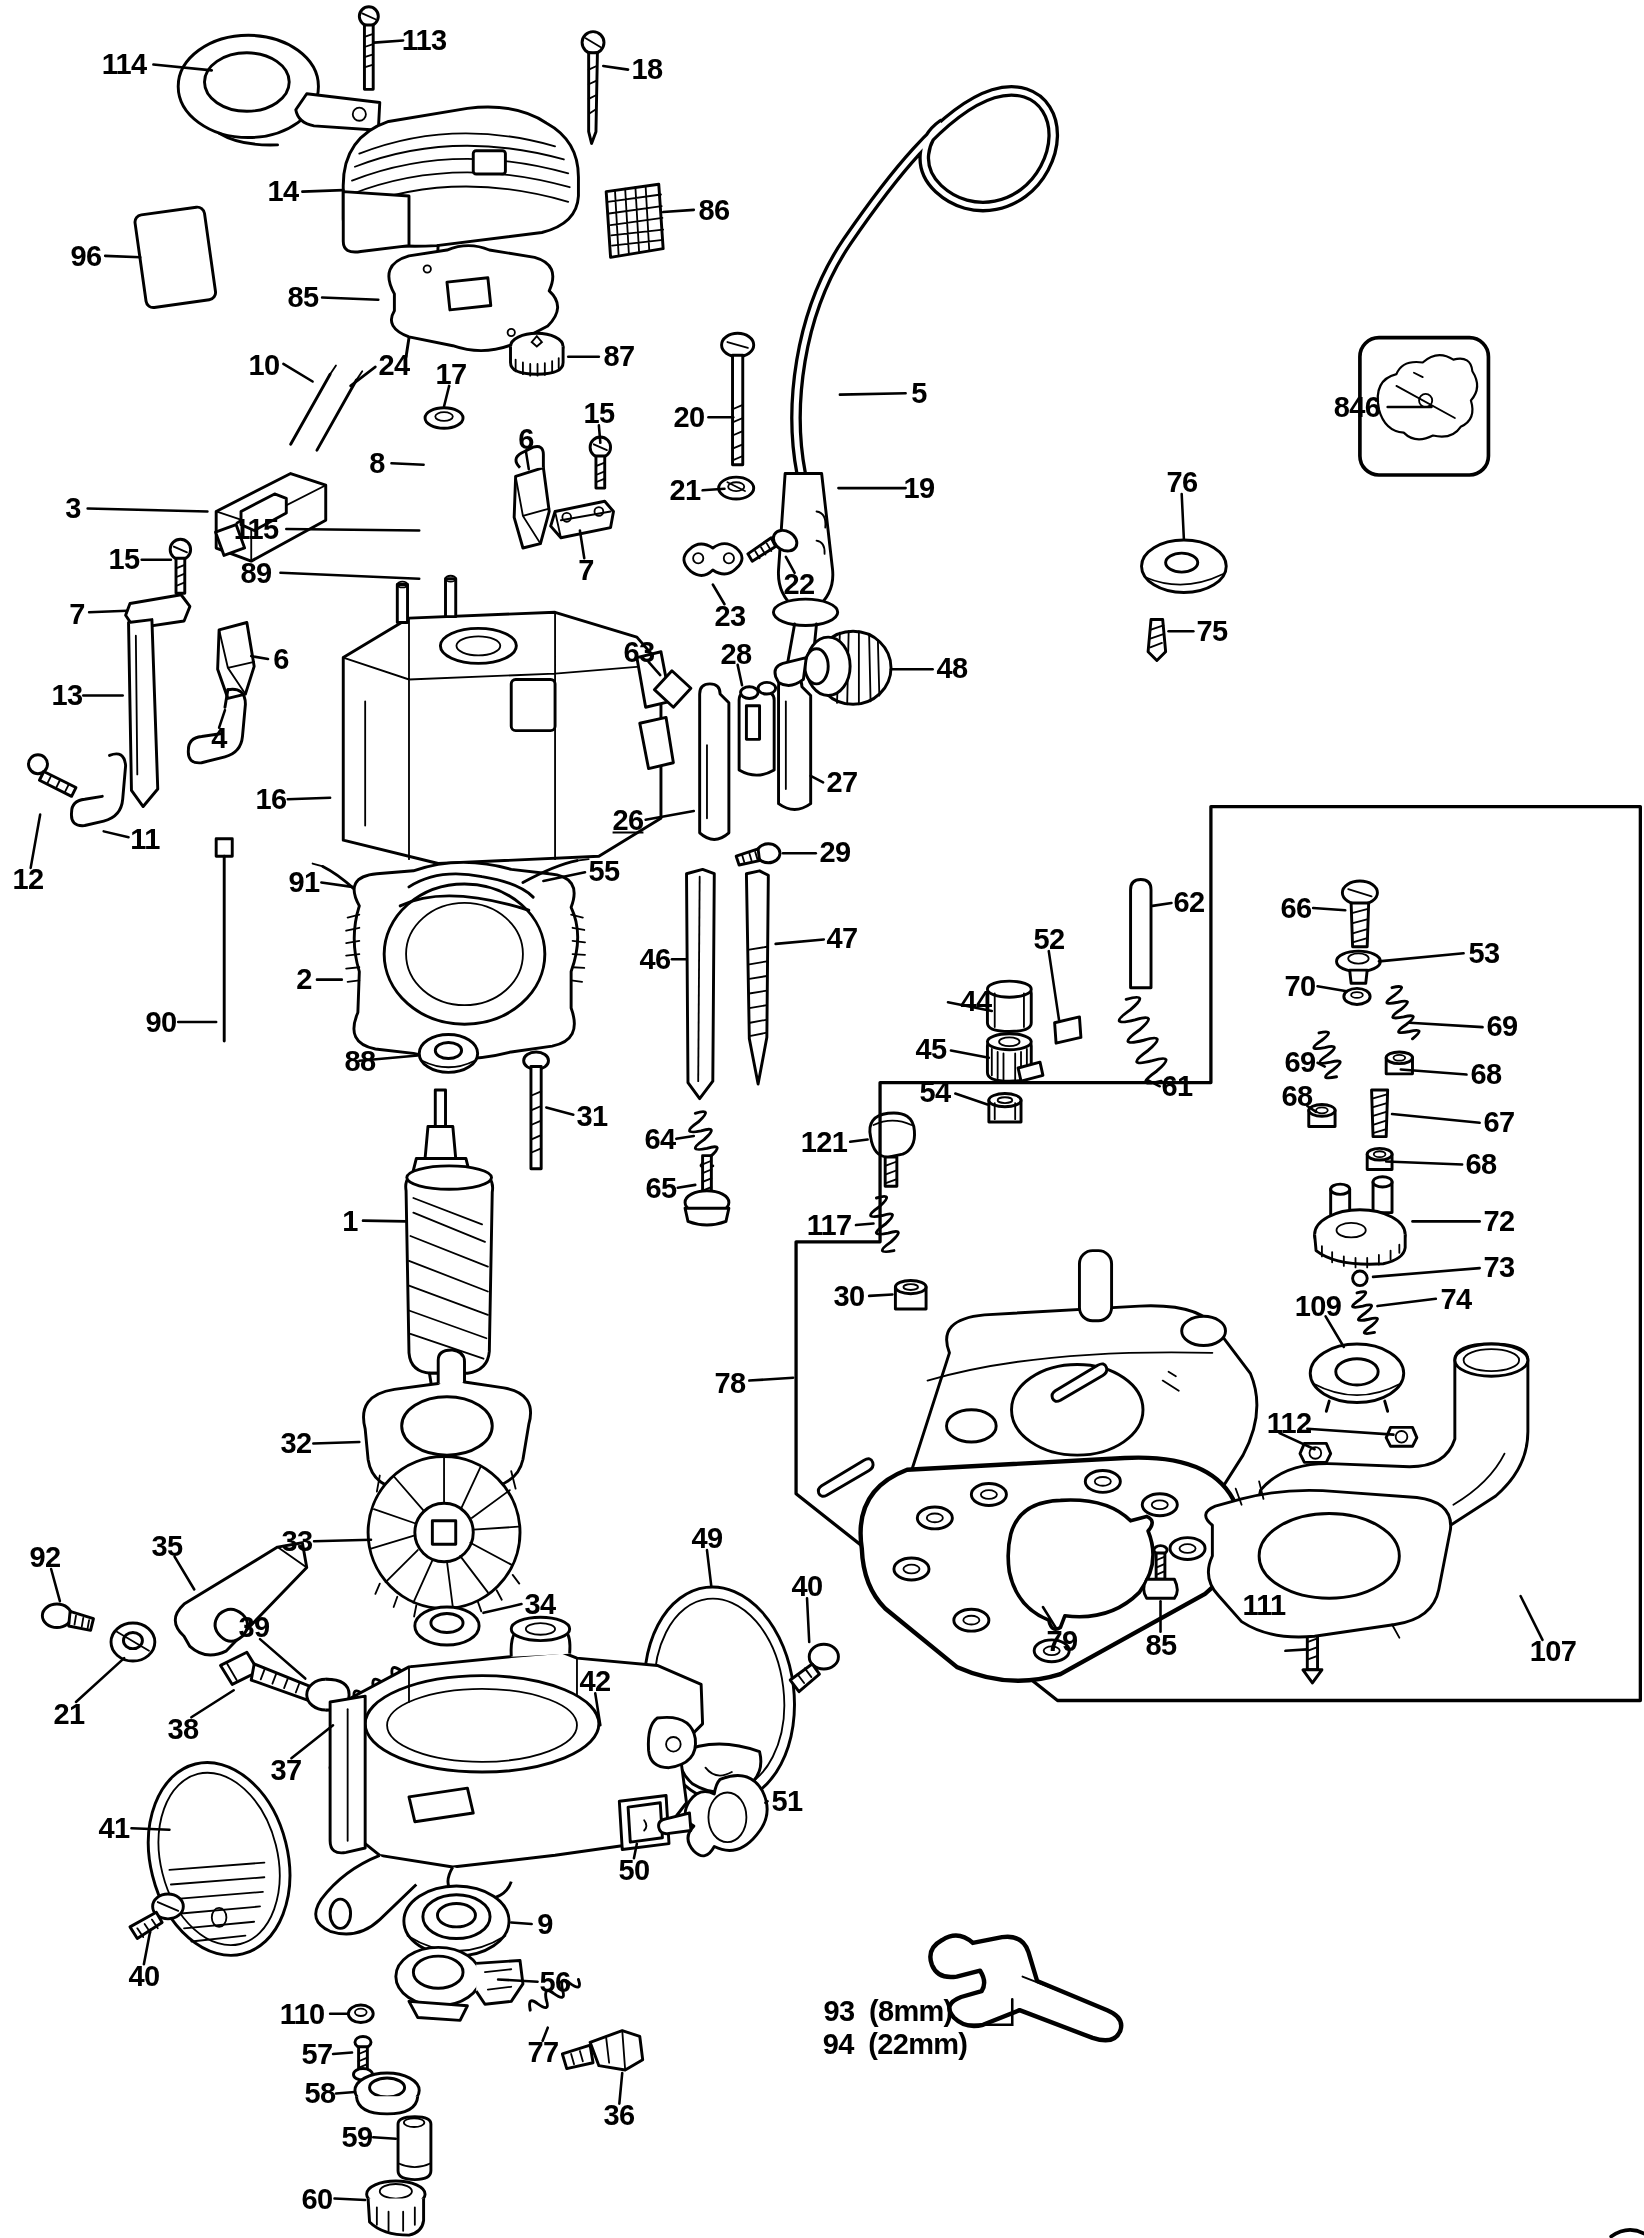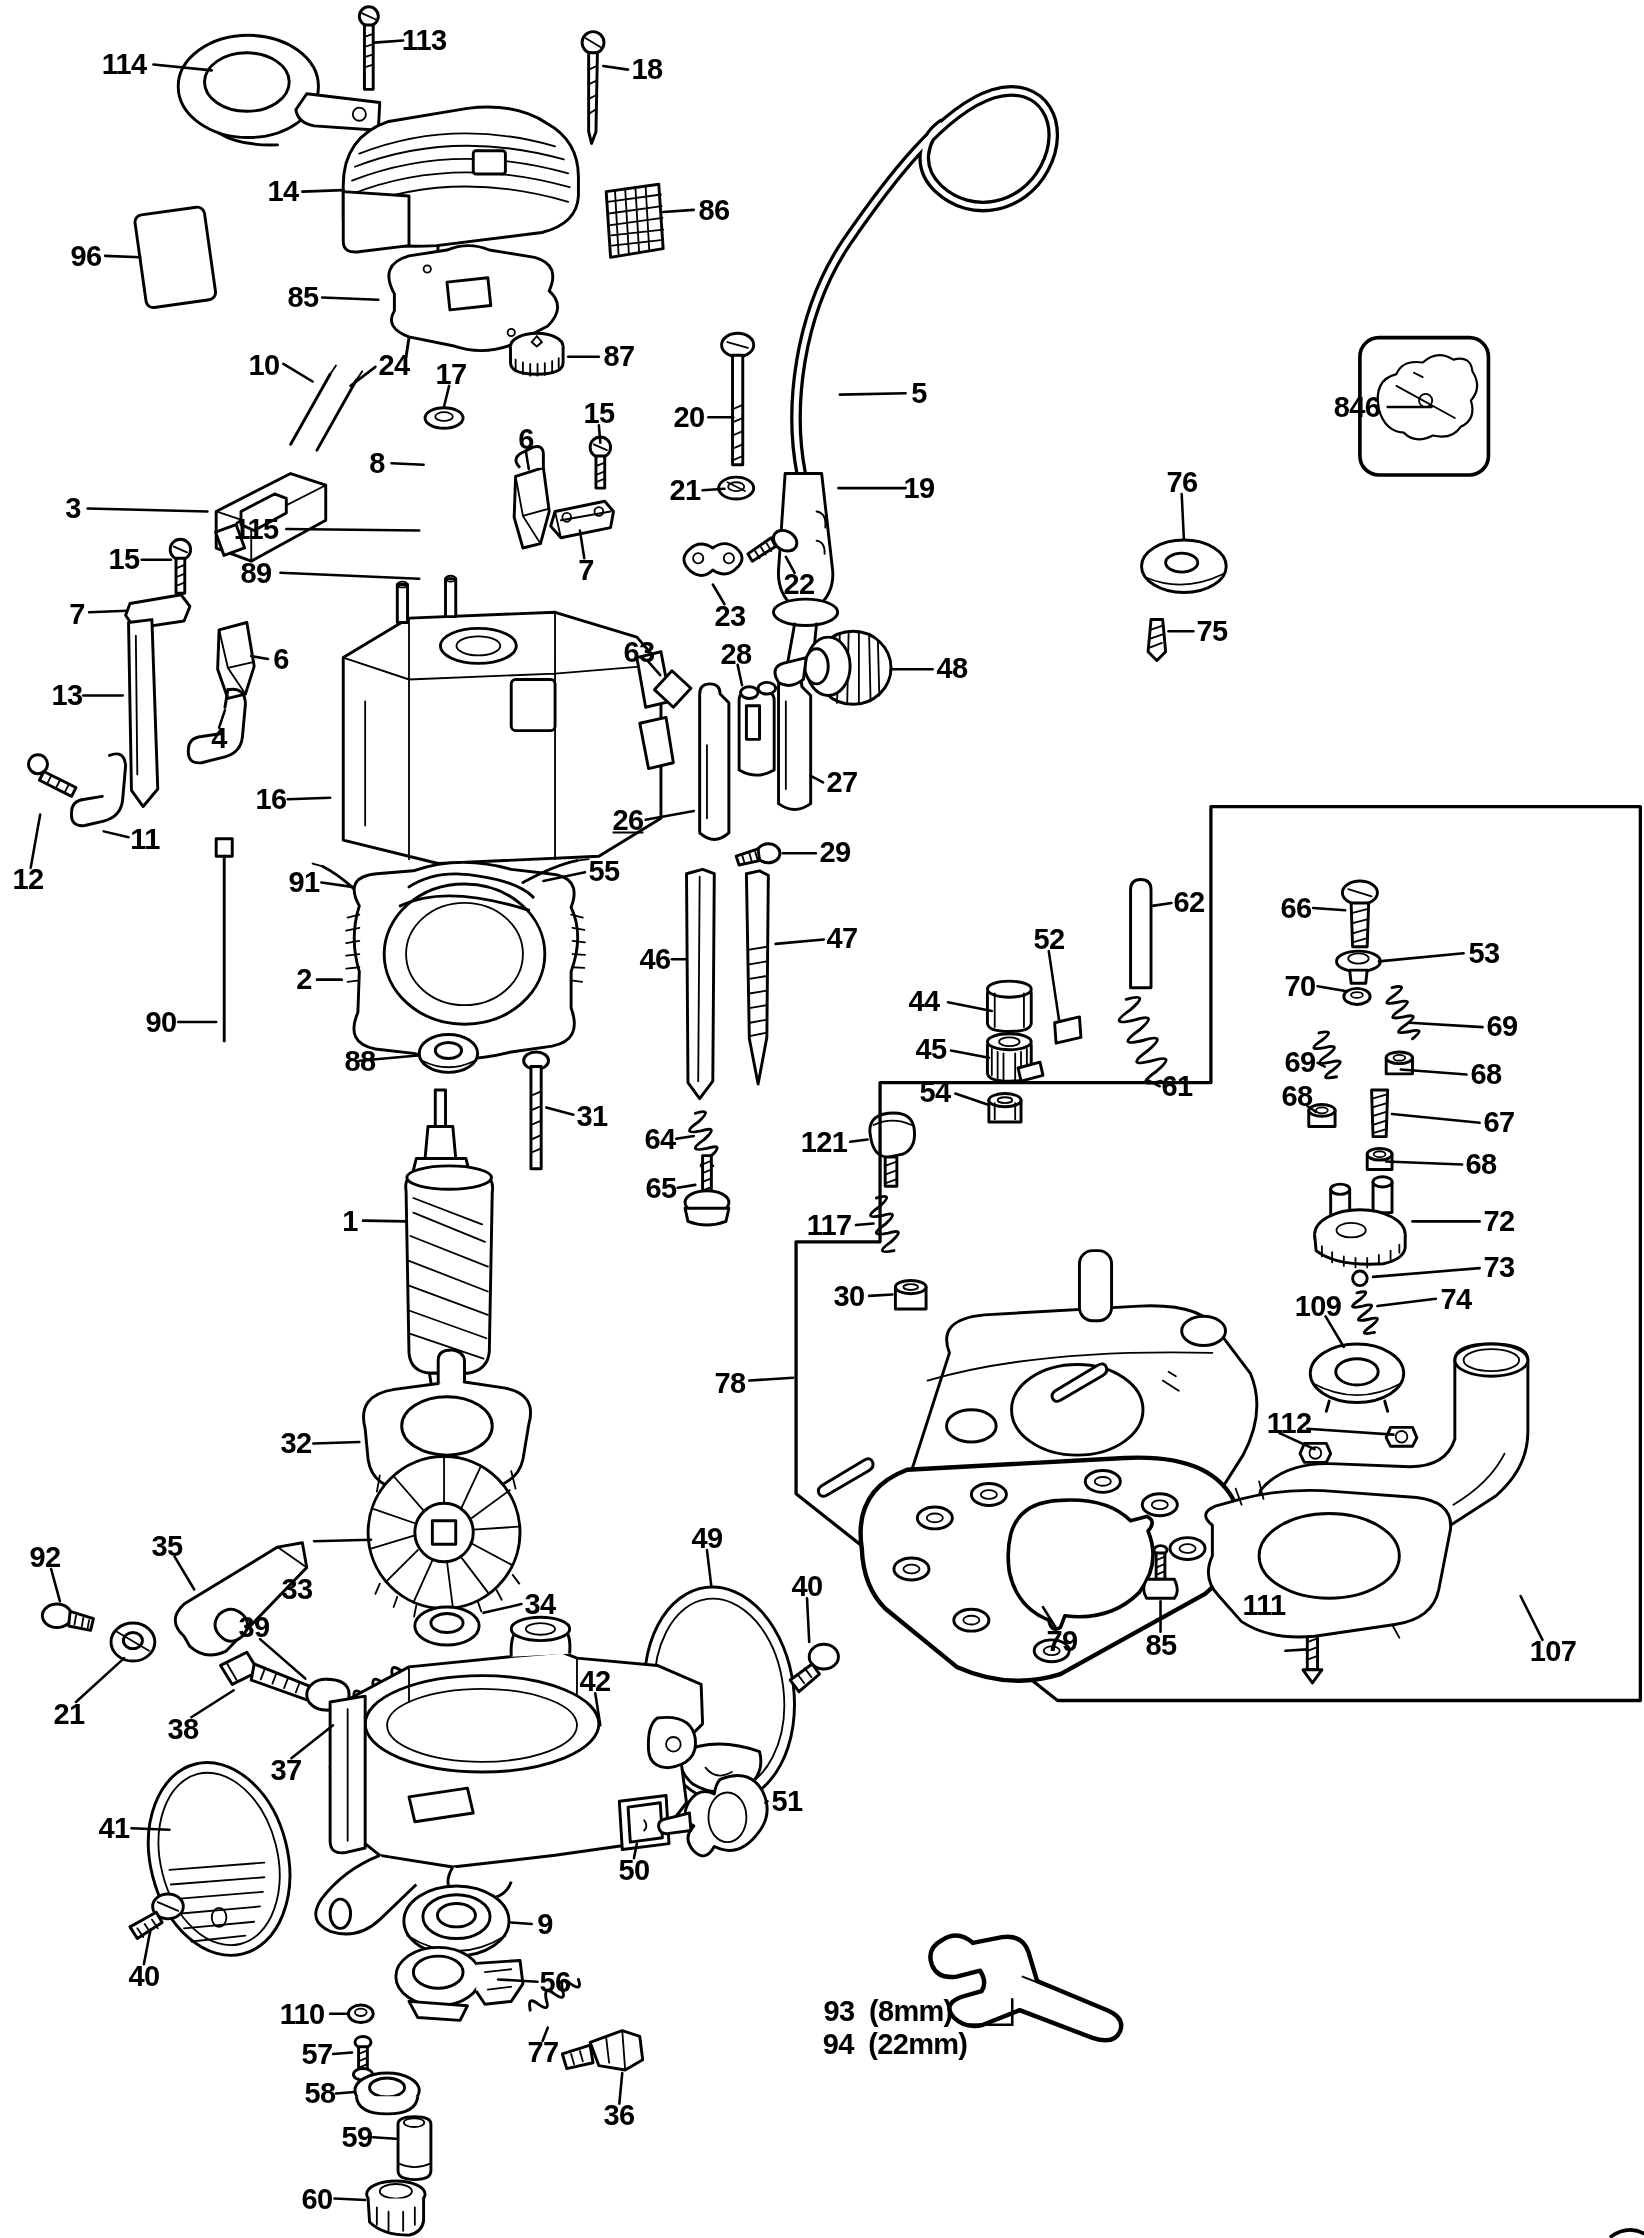--- a/index.html
+++ b/index.html
@@ -787,21 +787,21 @@
       <div class="part-label" style="left: 304px; top: 882px;">91</div>
       <div class="part-label" style="left: 604px; top: 871px;">55</div>
       <div class="part-label" style="left: 1189px; top: 902px;">62</div>
       <div class="part-label" style="left: 1296px; top: 908px;">66</div>
       <div class="part-label" style="left: 1484px; top: 953px;">53</div>
       <div class="part-label" style="left: 1049px; top: 939px;">52</div>
       <div class="part-label" style="left: 1300px; top: 986px;">70</div>
       <div class="part-label" style="left: 655px; top: 959px;">46</div>
       <div class="part-label" style="left: 842px; top: 938px;">47</div>
       <div class="part-label" style="left: 304px; top: 979px;">2</div>
-      <div class="part-label" style="left: 924px; top: 1001px;">44</div>
+      <div class="part-label" style="left: 976px; top: 1001px;">44</div>
       <div class="part-label" style="left: 1502px; top: 1026px;">69</div>
       <div class="part-label" style="left: 931px; top: 1049px;">45</div>
       <div class="part-label" style="left: 1300px; top: 1062px;">69</div>
       <div class="part-label" style="left: 1486px; top: 1074px;">68</div>
       <div class="part-label" style="left: 1297px; top: 1096px;">68</div>
       <div class="part-label" style="left: 161px; top: 1022px;">90</div>
       <div class="part-label" style="left: 935px; top: 1092px;">54</div>
       <div class="part-label" style="left: 1177px; top: 1086px;">61</div>
       <div class="part-label" style="left: 343px; top: 1061px; margin-left: 17px;">88</div>
       <div class="part-label" style="left: 1499px; top: 1122px;">67</div>
@@ -813,21 +813,21 @@
       <div class="part-label" style="left: 829px; top: 1225px;">117</div>
       <div class="part-label" style="left: 1499px; top: 1221px;">72</div>
       <div class="part-label" style="left: 350px; top: 1221px;">1</div>
       <div class="part-label" style="left: 1499px; top: 1267px;">73</div>
       <div class="part-label" style="left: 1456px; top: 1299px;">74</div>
       <div class="part-label" style="left: 849px; top: 1296px;">30</div>
       <div class="part-label" style="left: 1318px; top: 1306px;">109</div>
       <div class="part-label" style="left: 730px; top: 1383px;">78</div>
       <div class="part-label" style="left: 1289px; top: 1423px;">112</div>
       <div class="part-label" style="left: 296px; top: 1443px;">32</div>
-      <div class="part-label" style="left: 297px; top: 1541px; margin-top: 48px;">33</div>
+      <div class="part-label" style="left: 297px; top: 1541px;">33</div>
       <div class="part-label" style="left: 707px; top: 1538px;">49</div>
       <div class="part-label" style="left: 167px; top: 1546px;">35</div>
       <div class="part-label" style="left: 45px; top: 1557px;">92</div>
       <div class="part-label" style="left: 540px; top: 1604px;">34</div>
       <div class="part-label" style="left: 807px; top: 1586px;">40</div>
       <div class="part-label" style="left: 1062px; top: 1641px;">79</div>
       <div class="part-label" style="left: 1161px; top: 1645px;">85</div>
       <div class="part-label" style="left: 1553px; top: 1651px;">107</div>
       <div class="part-label" style="left: 69px; top: 1714px;">21</div>
       <div class="part-label" style="left: 183px; top: 1729px;">38</div>

